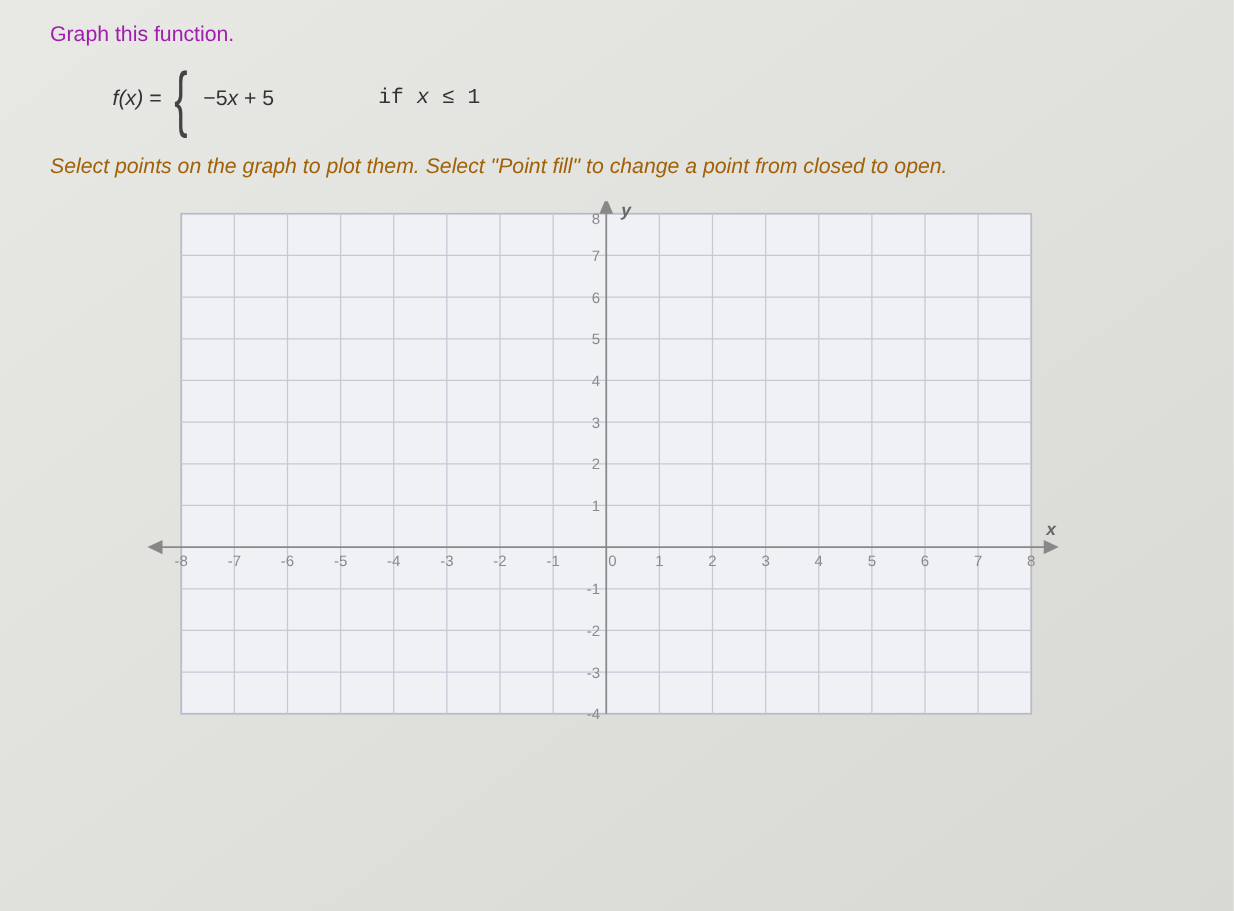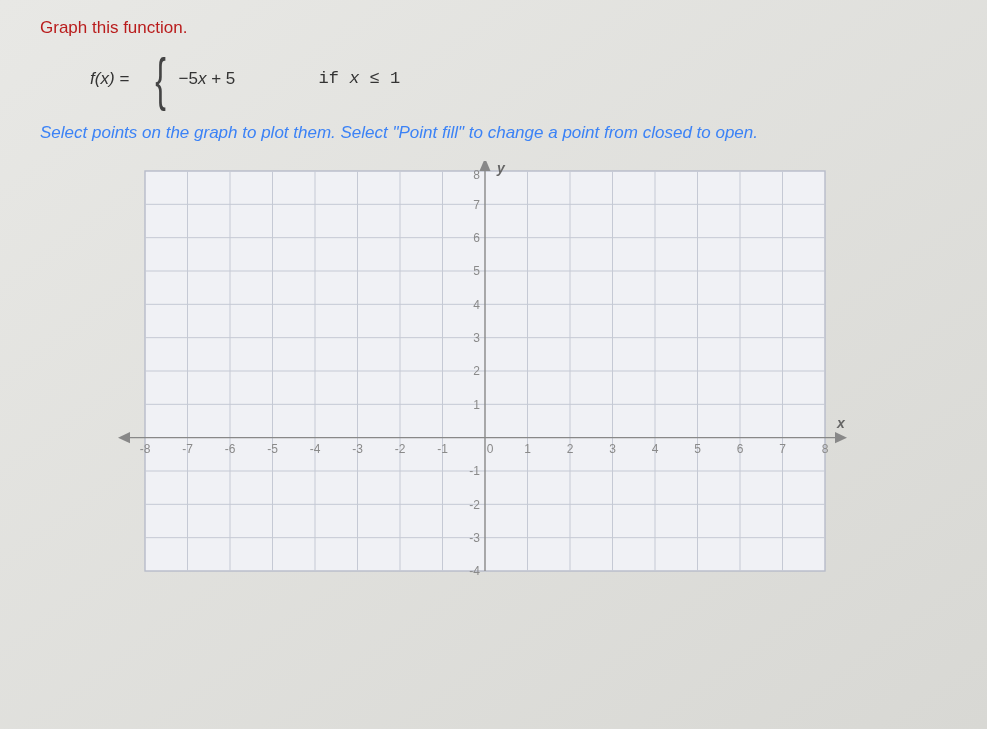--- a/index.html
+++ b/index.html
@@ -7,51 +7,51 @@
   font-family: Verdana, Geneva, sans-serif;
   background: linear-gradient(to bottom right, #e8e8e5, #d8d8d4);
   width: 987px;
   height: 729px;
   padding: 18px 0 0 40px;
   color: #3a3a3a;
   overflow: hidden;
 }
 .prompt {
   font-size: 17px;
-  color: #b91c1c;
+  color: #a21caf;
   margin-bottom: 18px;
 }
 .equation {
   display: flex;
   align-items: center;
   margin-left: 50px;
   margin-bottom: 18px;
   font-size: 17px;
   font-style: italic;
   color: #333;
 }
-.lhs { margin-right: 22px; }
+.lhs { margin-right: 6px; }
 .brace {
   font-size: 58px;
   line-height: 0.8;
   margin-right: 8px;
   font-style: normal;
   color: #444;
   transform: scaleX(0.55);
 }
 .cases { display: flex; flex-direction: column; gap: 16px; }
 .case-row { display: flex; }
 .expr { width: 140px; font-style: normal; }
 .expr .var { font-style: italic; }
 .cond { font-style: normal; font-family: Liberation Mono, monospace; }
 .cond .var { font-style: italic; }
 .instruction {
   font-size: 17px;
   font-style: italic;
-  color: #3b82f6;
+  color: #a16207;
   line-height: 1.55;
   margin-bottom: 14px;
   max-width: 930px;
 }
 .graph-wrap {
   width: 760px;
   margin-left: 55px;
 }
 svg { display: block; }
 .gridline { stroke: #c5c9d4; stroke-width: 1; }

